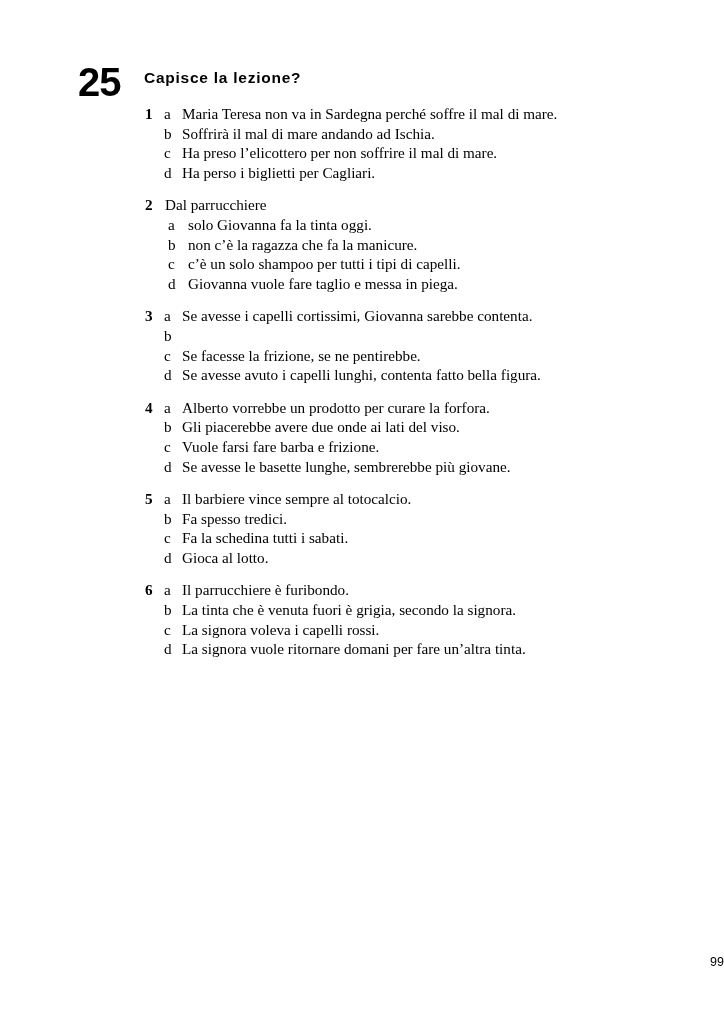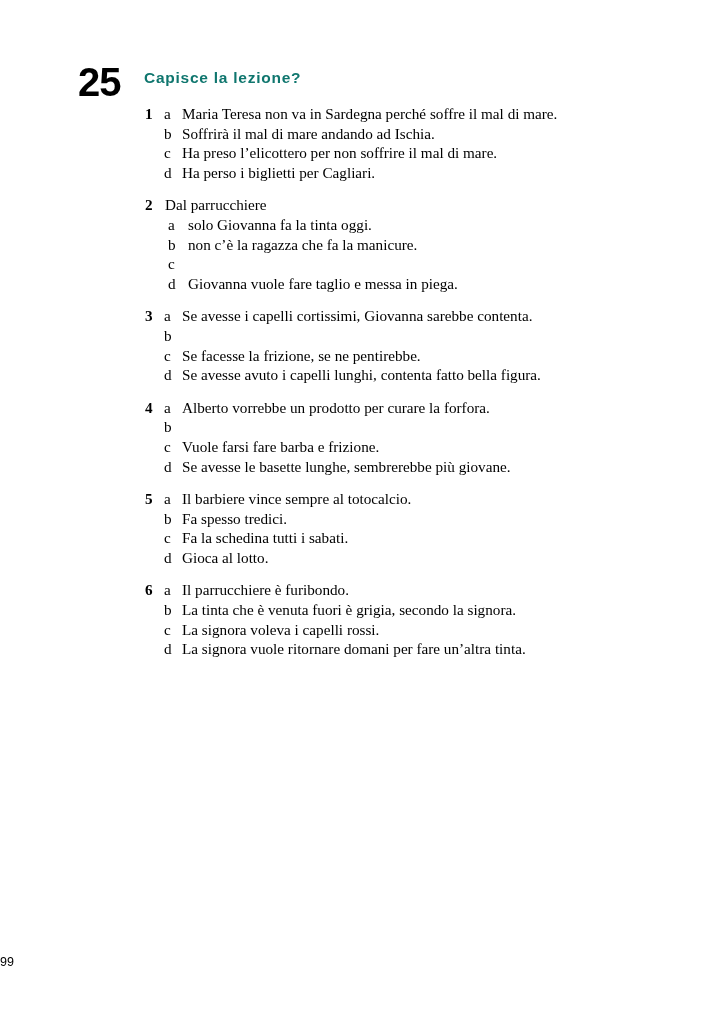--- a/index.html
+++ b/index.html
@@ -48,21 +48,21 @@
   }
   .chapter-title {
     position: absolute;
     left: 144px;
     top: 7px;
     font-family: "Liberation Sans", "DejaVu Sans", sans-serif;
     font-weight: bold;
     font-size: 15.5px;
     line-height: 22px;
     letter-spacing: 0.75px;
-    color: #0f766e;
+    color: #000000;
     white-space: nowrap;
   }
 
   
   .questions {
     position: absolute;
     left: 0;
     top: 104px;
     width: 724px;
   }
@@ -121,21 +121,21 @@
     font-size: 15.2px;
     font-family: Liberation Serif, serif;
   }
 
   
   .page-number {
     position: absolute;
     left: 0;
     top: 955px;
     width: 724px;
-    text-align: left;
+    text-align: right;
     font-family: "Liberation Sans", "DejaVu Sans", sans-serif;
     font-size: 12.5px;
     font-weight: normal;
     color: #000000;
   }
 </style>
 </head>
 <body>
 
 <div class="page">
@@ -173,20 +173,21 @@
         <div class="option-row">
           <span class="opt-letter">a</span>
           <span class="opt-text">solo Giovanna fa la tinta oggi.</span>
         </div>
         <div class="option-row">
           <span class="opt-letter">b</span>
           <span class="opt-text">non c’è la ragazza che fa la manicure.</span>
         </div>
         <div class="option-row">
           <span class="opt-letter">c</span>
+          <span class="opt-text">c’è un solo shampoo per tutti i tipi di capelli.</span>
         </div>
         <div class="option-row">
           <span class="opt-letter">d</span>
           <span class="opt-text">Giovanna vuole fare taglio e messa in piega.</span>
         </div>
       </div>
       <div class="question-block indent0">
         <div class="option-row">
           <span class="q-num">3</span>
           <span class="opt-letter">a</span>
@@ -205,20 +206,21 @@
         </div>
       </div>
       <div class="question-block indent0">
         <div class="option-row">
           <span class="q-num">4</span>
           <span class="opt-letter">a</span>
           <span class="opt-text">Alberto vorrebbe un prodotto per curare la forfora.</span>
         </div>
         <div class="option-row">
           <span class="opt-letter">b</span>
+          <span class="opt-text">Gli piacerebbe avere due onde ai lati del viso.</span>
         </div>
         <div class="option-row">
           <span class="opt-letter">c</span>
           <span class="opt-text">Vuole farsi fare barba e frizione.</span>
         </div>
         <div class="option-row">
           <span class="opt-letter">d</span>
           <span class="opt-text">Se avesse le basette lunghe, sembrerebbe più giovane.</span>
         </div>
       </div>

